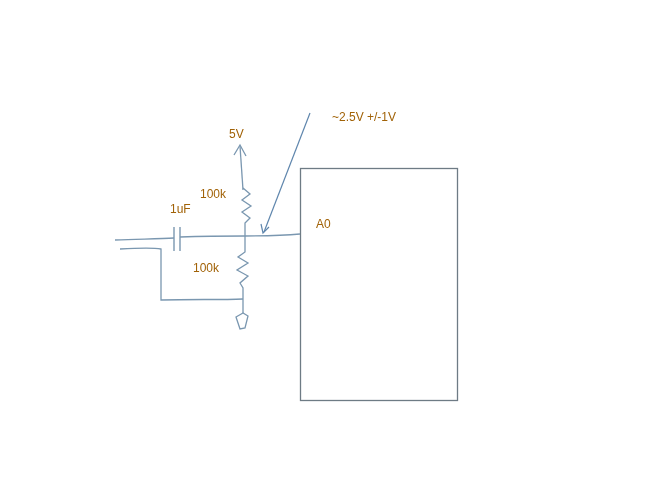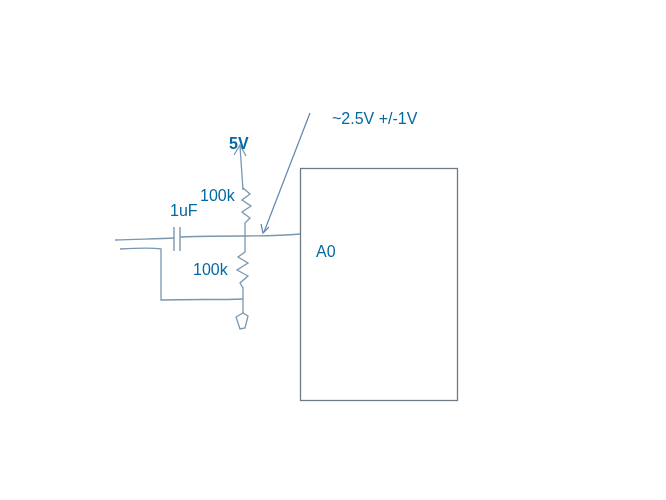--- a/index.html
+++ b/index.html
@@ -1,19 +1,19 @@
 <!DOCTYPE html>
 <html><head>
 <meta charset="utf-8">
 <style>
   html, body { margin: 0; padding: 0; background: #ffffff; }
   body { width: 666px; height: 500px; position: relative; overflow: hidden;
          font-family: "Liberation Sans", sans-serif; }
   svg { position: absolute; left: 0; top: 0; }
-  .lbl { position: absolute; font-size: 16px; color: #0369a1; white-space: nowrap; line-height: 1; }
+  .lbl { position: absolute; font-size: 12px; color: #a16207; white-space: nowrap; line-height: 1; }
 </style>
 </head>
 <body>
 
 <svg width="666" height="500" viewBox="0 0 666 500">
 
   <rect x="300.5" y="168.5" width="157" height="232" fill="none" stroke="#6e7b85" stroke-width="1.3"></rect>
 
   <path d="M115 240 C140 239 160 239 174 238" fill="none" stroke="#7a97b0" stroke-width="1.3"></path>
 
@@ -36,18 +36,18 @@
   <path d="M245 236 L245 252 L238 257 L248 263 L237 270 L248 276 L240 283 L243 288 L243 313" fill="none" stroke="#7a97b0" stroke-width="1.3"></path>
 
   <path d="M243 313 L236 317 L240 329 L245 328 L248 316 Z" fill="none" stroke="#7a97b0" stroke-width="1.3"></path>
 
   <g>
     <line x1="310" y1="113" x2="264" y2="232" stroke="#5f86ad" stroke-width="1.2"></line>
     <path d="M261 224 L263 233 L269 227" fill="none" stroke="#5f86ad" stroke-width="1.2"></path>
   </g>
 </svg>
 
-<div class="lbl" style="left:229px; top:136px;font-weight:bold;">5V</div>
+<div class="lbl" style="left:229px; top:128px;">5V</div>
 <div class="lbl" style="left:170px; top:203px;">1uF</div>
 <div class="lbl" style="left:200px; top:188px;">100k</div>
 <div class="lbl" style="left:193px; top:262px;">100k</div>
-<div class="lbl" style="left:316px; top:244px;">A0</div>
+<div class="lbl" style="left:316px; top:218px;">A0</div>
 <div class="lbl" style="left:332px; top:111px;">~2.5V +/-1V</div>
 
 </body></html>

